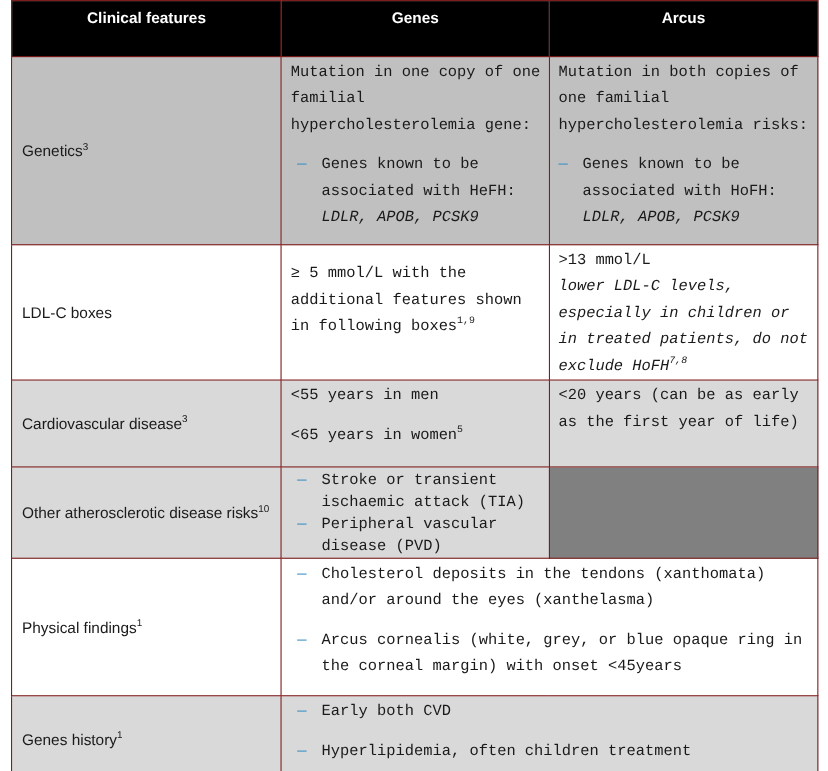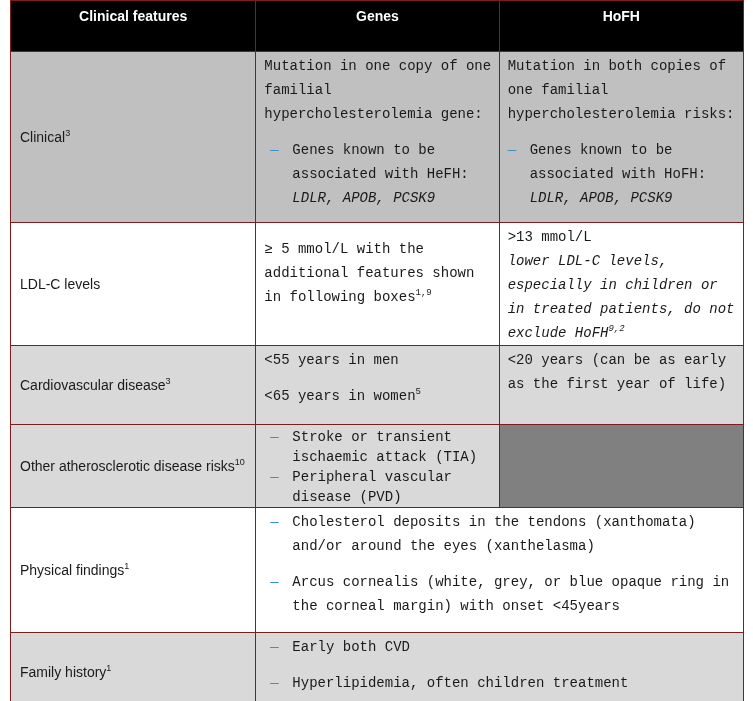--- a/index.html
+++ b/index.html
@@ -29,51 +29,51 @@
 <table class="tbl">
   <colgroup>
       <col class="c1">
       <col class="c2">
       <col class="c3">
     </colgroup>
   <tbody>
       <tr>
     <th>Clinical features</th>
     <th>Genes</th>
-    <th>HoFH</th>
+    <th>Arcus</th>
   </tr>
 
   <tr style="height:171px;">
-    <td class="gray label"><span>Clinical</span><sup>3</sup></td>
+    <td class="gray label"><span>Genetics</span><sup>3</sup></td>
     <td class="gray cell">
       <div>Mutation in one copy of one familial hypercholesterolemia gene:</div>
       <div class="gap"></div>
       <div class="bul">
         <span class="dash">—</span>
         <span><span>Genes known to be associated with HeFH: </span><span class="it">LDLR, APOB, PCSK9</span></span>
       </div>
     </td>
     <td class="gray cell">
       <div>Mutation in both copies of one familial hypercholesterolemia risks:</div>
       <div class="gap"></div>
       <div class="bul">
         <span class="dash2">—</span>
         <span><span>Genes known to be associated with HoFH: </span><span class="it">LDLR, APOB, PCSK9</span></span>
       </div>
     </td>
   </tr>
 
   <tr style="height:113px;">
-    <td class="white label">LDL-C levels</td>
+    <td class="white label">LDL-C boxes</td>
     <td class="white cell" style="padding-top:14px !important;">
       <span>≥ 5 mmol/L with the additional features shown in following boxes</span><sup>1,9</sup>
     </td>
     <td class="white cell">
       <div>&gt;13 mmol/L</div>
-      <div class="it"><span>lower LDL-C levels, especially in children or in treated patients, do not exclude HoFH</span><sup>9,2</sup></div>
+      <div class="it"><span>lower LDL-C levels, especially in children or in treated patients, do not exclude HoFH</span><sup>7,8</sup></div>
     </td>
   </tr>
 
   <tr style="height:79px;">
     <td class="lgray label"><span>Cardiovascular disease</span><sup>3</sup></td>
     <td class="lgray cell">
       <div>&lt;55 years in men</div>
       <div class="gap"></div>
       <div><span>&lt;65 years in women</span><sup>5</sup></div>
     </td>
@@ -104,21 +104,21 @@
           </div>
       <div class="gap"></div>
       <div class="bul">
             <span class="dash">—</span>
             <span>Arcus cornealis (white, grey, or blue opaque ring in the corneal margin) with onset &lt;45years</span>
           </div>
     </td>
   </tr>
 
   <tr style="height:79px;">
-    <td class="lgray label"><span>Family history</span><sup>1</sup></td>
+    <td class="lgray label"><span>Genes history</span><sup>1</sup></td>
     <td class="lgray cell" colspan="2">
       <div class="bul">
             <span class="dash">—</span>
             <span>Early both CVD</span>
           </div>
       <div class="gap"></div>
       <div class="bul">
             <span class="dash">—</span>
             <span>Hyperlipidemia, often children treatment</span>
           </div>

